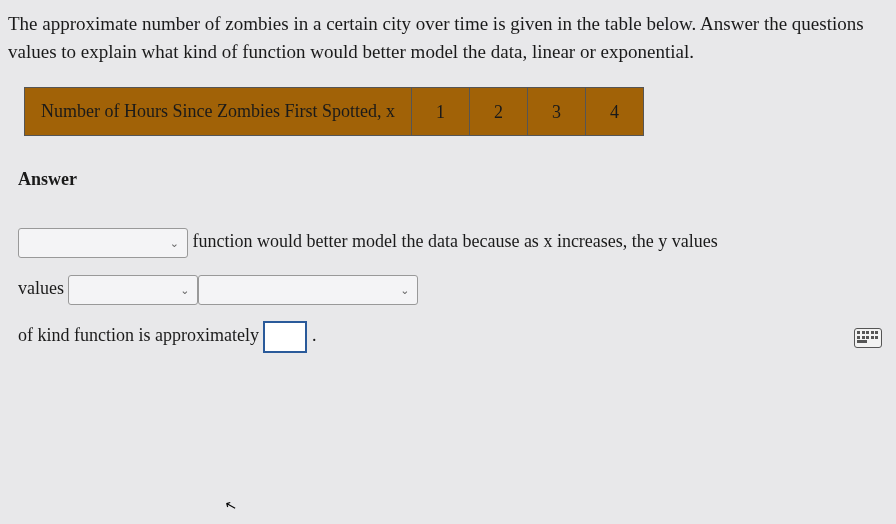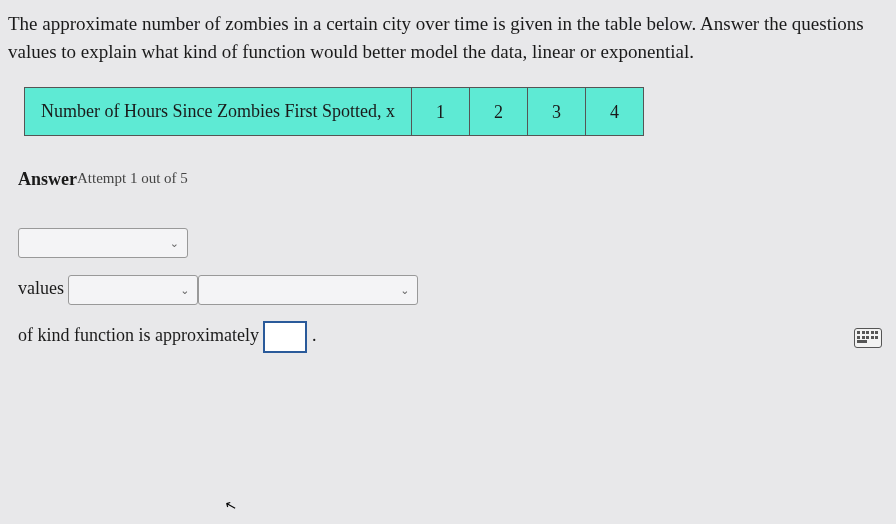--- a/index.html
+++ b/index.html
@@ -19,21 +19,21 @@
       position: relative;
     }
     .question-text {
       margin-bottom: 22px;
       font-size: 19px;
     }
     table.data-table {
       border-collapse: collapse;
       margin-bottom: 30px;
       margin-left: 16px;
-      background: #5eead4;
+      background: #a16207;
     }
     table.data-table td, table.data-table th {
       border: 1px solid #555;
       padding: 10px 16px;
       text-align: center;
       font-weight: normal;
       font-size: 18px;
       vertical-align: middle;
     }
     table.data-table td.label-cell {
@@ -41,22 +41,22 @@
       min-width: 340px;
       line-height: 1.5;
     }
     table.data-table td.num {
       min-width: 58px;
     }
     .answer-header {
       margin-bottom: 26px;
       margin-left: 10px;
       display: flex;
-      align-items: center;
-      gap: 0;
+      align-items: flex-start;
+      gap: 21px;
     }
     .answer-header .bold {
       font-weight: bold;
       font-size: 18px;
     }
     .answer-header .attempt {
       font-size: 15px;
       color: #444;
     }
     .keyboard-icon {
@@ -139,41 +139,40 @@
     <td class="num">1</td>
     <td class="num">2</td>
     <td class="num">3</td>
     <td class="num">4</td>
   </tr>
 </tbody>
   </table>
 
 <div class="answer-header">
   <span class="bold">Answer</span>
-  <span class="attempt">Attempt 1 out of 5</span>
 </div>
 
 <div class="keyboard-icon">
   <span></span>
     <span></span>
     <span></span>
     <span></span>
     <span></span>
   <span></span>
     <span></span>
     <span></span>
     <span></span>
     <span></span>
   <span class="wide"></span>
 </div>
 
 <div class="fill">
   <span class="dropdown wide1">
       <span class="chev">⌄</span>
-    </span>
+    </span><span> function would better model the data because as x increases, the y values</span>
   <br>
   <span>values </span><span class="dropdown wide2">
       <span class="chev">⌄</span>
     </span><span class="dropdown wide3">
       <span class="chev">⌄</span>
     </span>
   <br>
   <span>of kind function is approximately </span><span class="numbox"></span> <span>.</span>
 </div>
 

